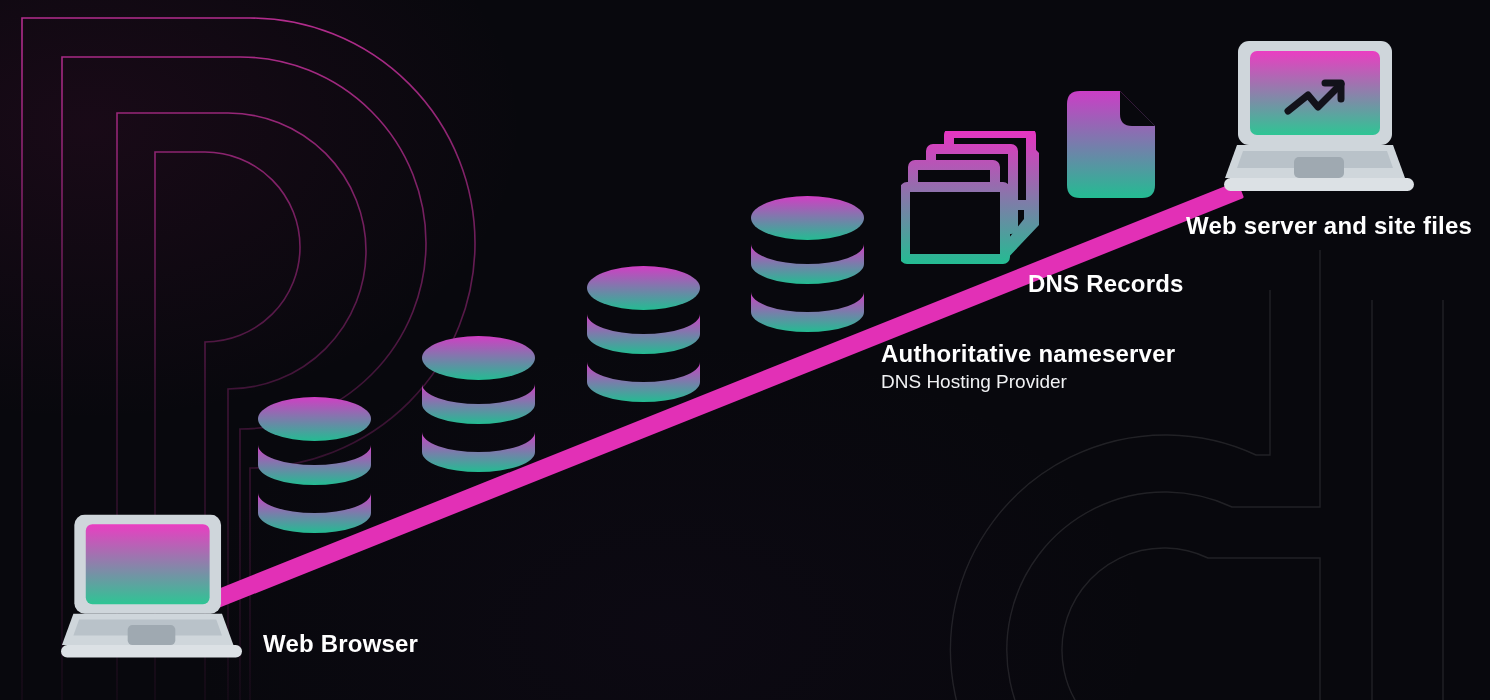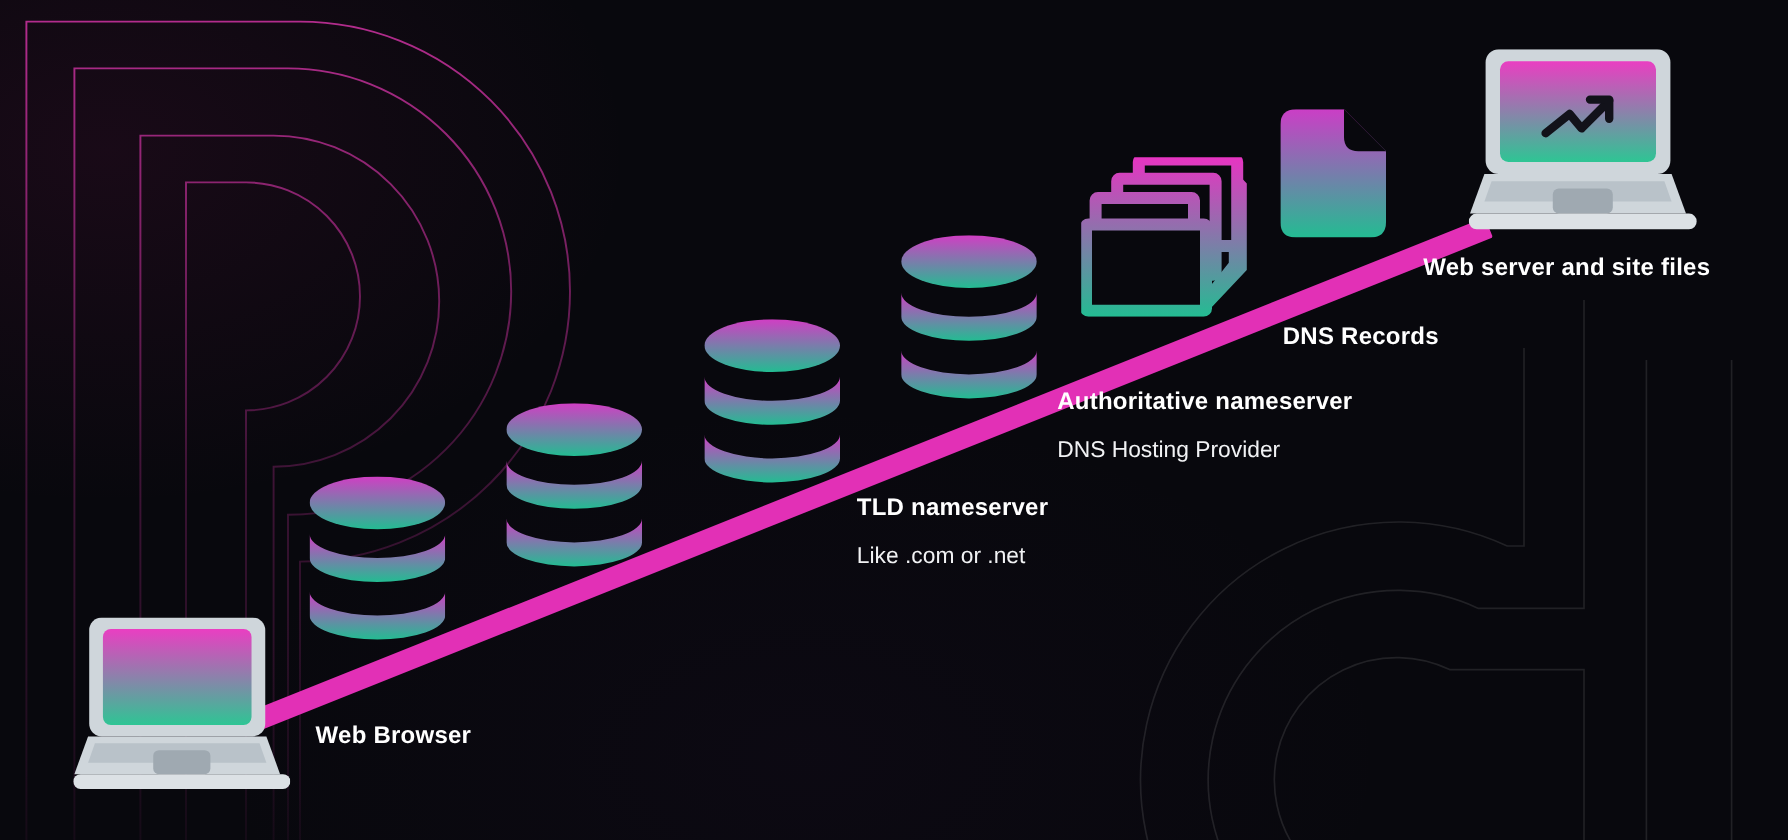--- a/index.html
+++ b/index.html
@@ -12,22 +12,22 @@
       #08080d;
   }
   .bg-letters{position:absolute;left:0;top:0;width:1490px;height:700px;}
   .connector{
     position:absolute;left:212px;top:592px;width:1108px;height:18px;
     background:#E230B6;border-radius:2px;
     transform:rotate(-21.8deg);transform-origin:left center;
   }
   .icon{position:absolute;}
   .node-label{position:absolute;color:#ffffff;}
-  .node-label .t{font-size:20px;font-weight:700;letter-spacing:.2px;line-height:1.15;white-space:nowrap;}
-  .node-label .s{font-size:19px;font-weight:400;color:#F1F2F4;margin-top:19px;line-height:1.1;white-space:nowrap;}
+  .node-label .t{font-size:24px;font-weight:700;letter-spacing:.2px;line-height:1.15;white-space:nowrap;}
+  .node-label .s{font-size:19px;font-weight:400;color:#F1F2F4;margin-top:4px;line-height:1.1;white-space:nowrap;}
 </style>
 </head>
 <body>
 
 <div class="stage">
 
   <svg width="0" height="0" style="position:absolute" aria-hidden="true">
     <defs>
       <linearGradient id="gradSeg" x1="0" y1="0" x2="0" y2="1">
         <stop offset="0" stop-color="#D13EC4"></stop>
@@ -82,64 +82,60 @@
       <path d="M1372,300 V700"></path>
       <path d="M1443,300 V700"></path>
     </g>
   </svg>
 
   <div class="connector"></div>
 
   <svg class="icon" style="left:61px;top:512px" width="181" height="150" viewBox="0 0 190 152">
       <use href="#laptop-shape"></use>
     </svg>
-  <div class="node-label" style="left:263px;top:602px">
+  <div class="node-label" style="left:263px;top:630px">
     <div class="t">Web Browser</div>
   </div>
 
   <svg class="icon" style="left:258px;top:397px" width="113" height="140" viewBox="0 0 113 140">
       <use href="#cylinder-shape"></use>
     </svg>
   <div class="node-label" style="left:373px;top:546px">
   </div>
 
   <svg class="icon" style="left:422px;top:336px" width="113" height="140" viewBox="0 0 113 140">
       <use href="#cylinder-shape"></use>
     </svg>
 
   <svg class="icon" style="left:587px;top:266px" width="113" height="140" viewBox="0 0 113 140">
       <use href="#cylinder-shape"></use>
     </svg>
-  <div class="node-label" style="left:714px;top:412px">
-    <div class="t">TLD nameserver</div>
-    <div class="s">Like .com or .net</div>
-  </div>
 
   <svg class="icon" style="left:751px;top:196px" width="113" height="140" viewBox="0 0 113 140">
       <use href="#cylinder-shape"></use>
     </svg>
-  <div class="node-label" style="left:881px;top:324px">
+  <div class="node-label" style="left:881px;top:340px">
     <div class="t">Authoritative nameserver</div>
     <div class="s">DNS Hosting Provider</div>
   </div>
 
   <svg class="icon" style="left:901px;top:131px" width="140" height="133" viewBox="0 0 140 133">
     <path d="M123,6 L138,22 L138,94 L104,130 L104,112 L123,88 Z" fill="url(#gradFiles)"></path>
     <g fill="#08080d" stroke="url(#gradFiles)" stroke-width="10">
       <rect x="48" y="2" width="82" height="72" rx="2"></rect>
       <rect x="30" y="18" width="82" height="80" rx="2"></rect>
       <rect x="12" y="34" width="82" height="90" rx="2"></rect>
       <rect x="4" y="56" width="100" height="72" rx="2"></rect>
     </g>
   </svg>
   <svg class="icon" style="left:1067px;top:91px" width="88" height="107" viewBox="0 0 88 107">
     <path d="M13,0 H53 L88,35 V94 Q88,107 75,107 H13 Q0,107 0,94 V13 Q0,0 13,0 Z" fill="url(#gradDoc)"></path>
     <path d="M53,0 L88,35 H65 Q53,35 53,23 Z" fill="#08080d"></path>
   </svg>
-  <div class="node-label" style="left:1069px;top:270px">
+  <div class="node-label" style="left:1028px;top:270px">
     <div class="t">DNS Records</div>
   </div>
 
   <svg class="icon" style="left:1224px;top:41px" width="190" height="152" viewBox="0 0 190 152">
     <use href="#laptop-shape"></use>
     <g stroke="#12121a" stroke-width="7" fill="none" stroke-linecap="round" stroke-linejoin="round">
       <path d="M64,70 L84,54 L94,66 L117,43"></path>
       <path d="M101,42 L117,42 L117,58"></path>
     </g>
   </svg>

